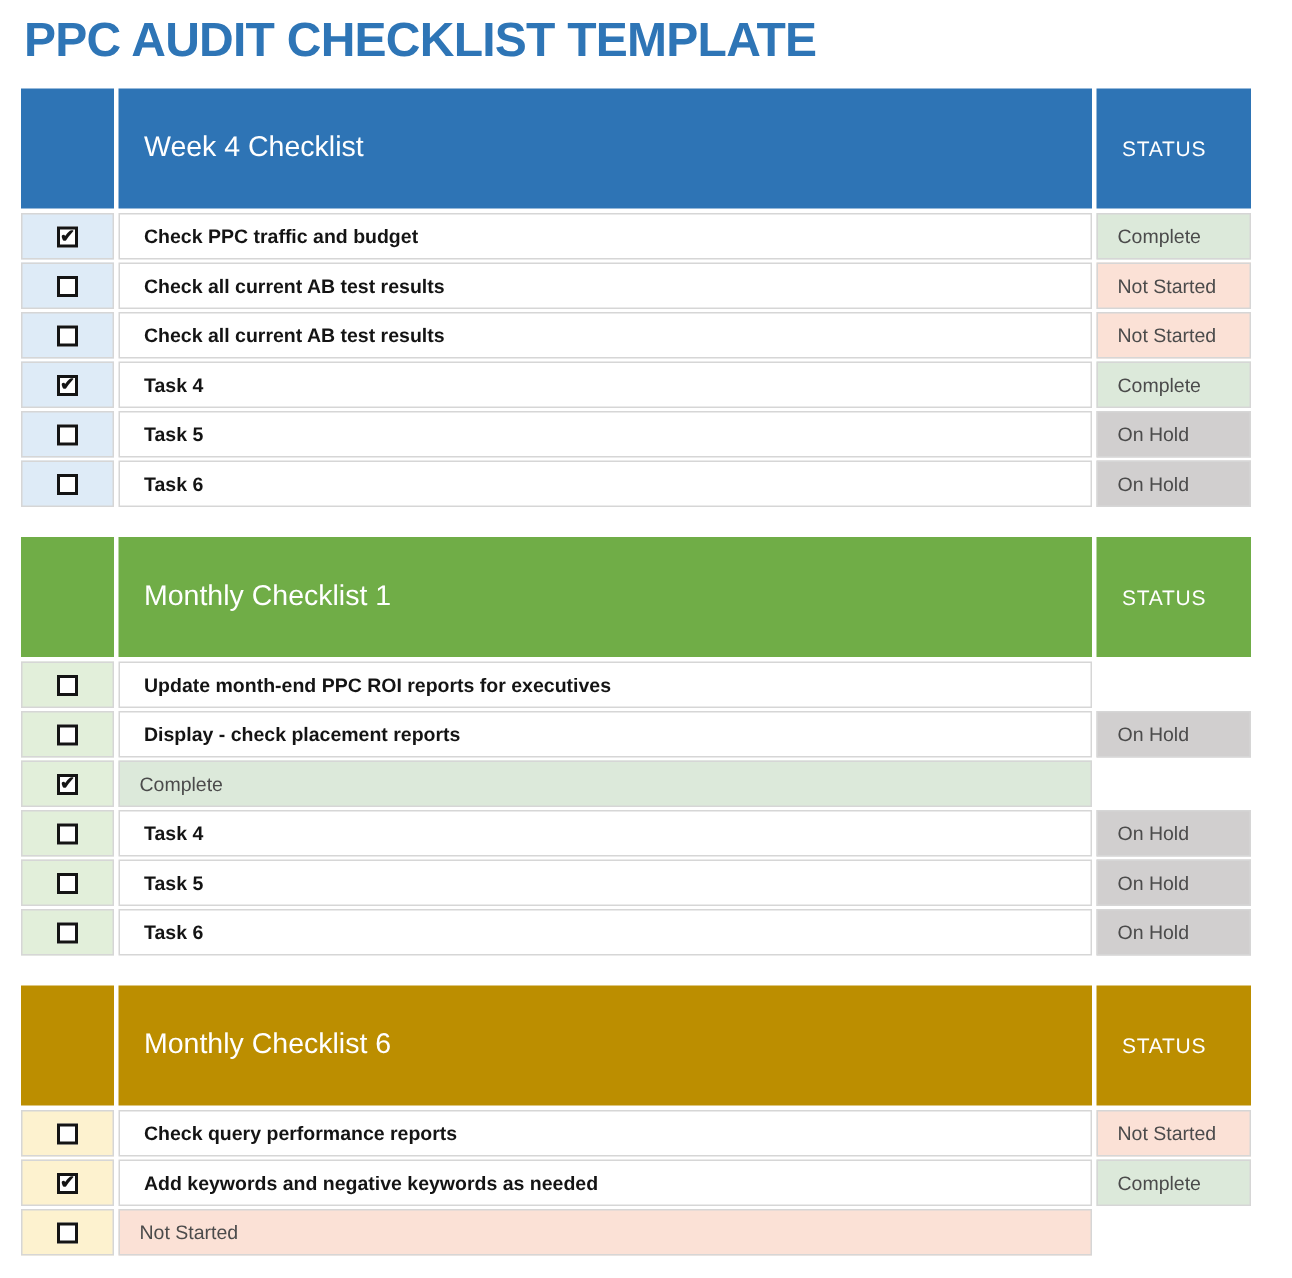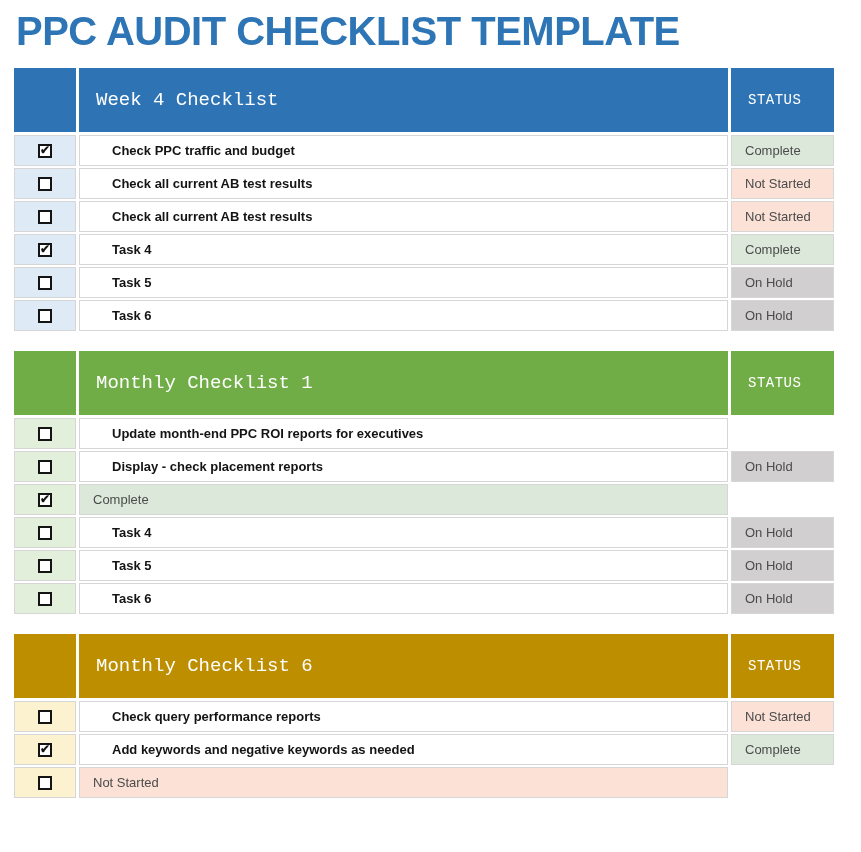--- a/index.html
+++ b/index.html
@@ -1,39 +1,39 @@
 <!DOCTYPE html>
 <html><head>
 <meta charset="utf-8">
 <style>
   * { box-sizing: border-box; margin: 0; padding: 0; }
   html, body { width: 861px; height: 852px; overflow: hidden; background: #ffffff;
     font-family: "Liberation Sans", sans-serif; }
   .page-title {
-    color: #2E75B6; font-size: 40px; font-weight: bold; letter-spacing: -0.5px;
+    color: #2E75B6; font-size: 32px; font-weight: bold; letter-spacing: -0.5px;
     margin: 9px 0 15px 16px; line-height: 1.1;
   }
   .section { width: 820px; margin: 0 0 20px 14px; }
   .grid-row { display: grid; grid-template-columns: 62px 1fr 103px; gap: 3px; }
-  .header { height: 64px; margin-bottom: 3px; font-family: Liberation Mono, monospace; }
+  .header { height: 80px; margin-bottom: 3px; }
   .theme-blue  .header > div { background: #2E74B5; }
   .theme-green .header > div { background: #70AD47; }
   .theme-gold  .header > div { background: #BC8E00; }
   .h-title { color: #ffffff; font-size: 19px; font-weight: 400;
     display: flex; align-items: center; padding-left: 17px; }
   .h-status { color: #ffffff; font-size: 14px; letter-spacing: 0.5px;
     display: flex; align-items: center; padding-left: 17px; }
   .row { height: 31px; margin-bottom: 2px; }
   .cb-cell { display: flex; align-items: center; justify-content: center;
     border: 1px solid #d6d6d6; }
   .theme-blue  .cb-cell { background: #DEEBF7; }
   .theme-green .cb-cell { background: #E2EFDA; }
   .theme-gold  .cb-cell { background: #FDF2CF; }
   .task-cell { background: #ffffff; border: 1px solid #d6d6d6;
-    display: flex; align-items: center; padding-left: 32px;
+    display: flex; align-items: center; padding-left: 16px;
     font-weight: bold; font-size: 13px; color: #141414; }
   .status-cell { border: 1px solid #d6d6d6; display: flex; align-items: center;
     padding-left: 13px; font-size: 13px; color: #4b4b4b; }
   .status-complete    { background: #DCE9DA; }
   .status-not-started { background: #FBE1D6; }
   .status-on-hold     { background: #D1CFCF; }
   .status-in-progress { background: #FCEDC4; color: #6b591d; }
   .checkbox { width: 14px; height: 14px; border: 2px solid #141414; background: #ffffff;
     display: flex; align-items: center; justify-content: center; cursor: pointer; }
   .checkbox .mark { display: none; font-size: 12px; font-weight: bold;

